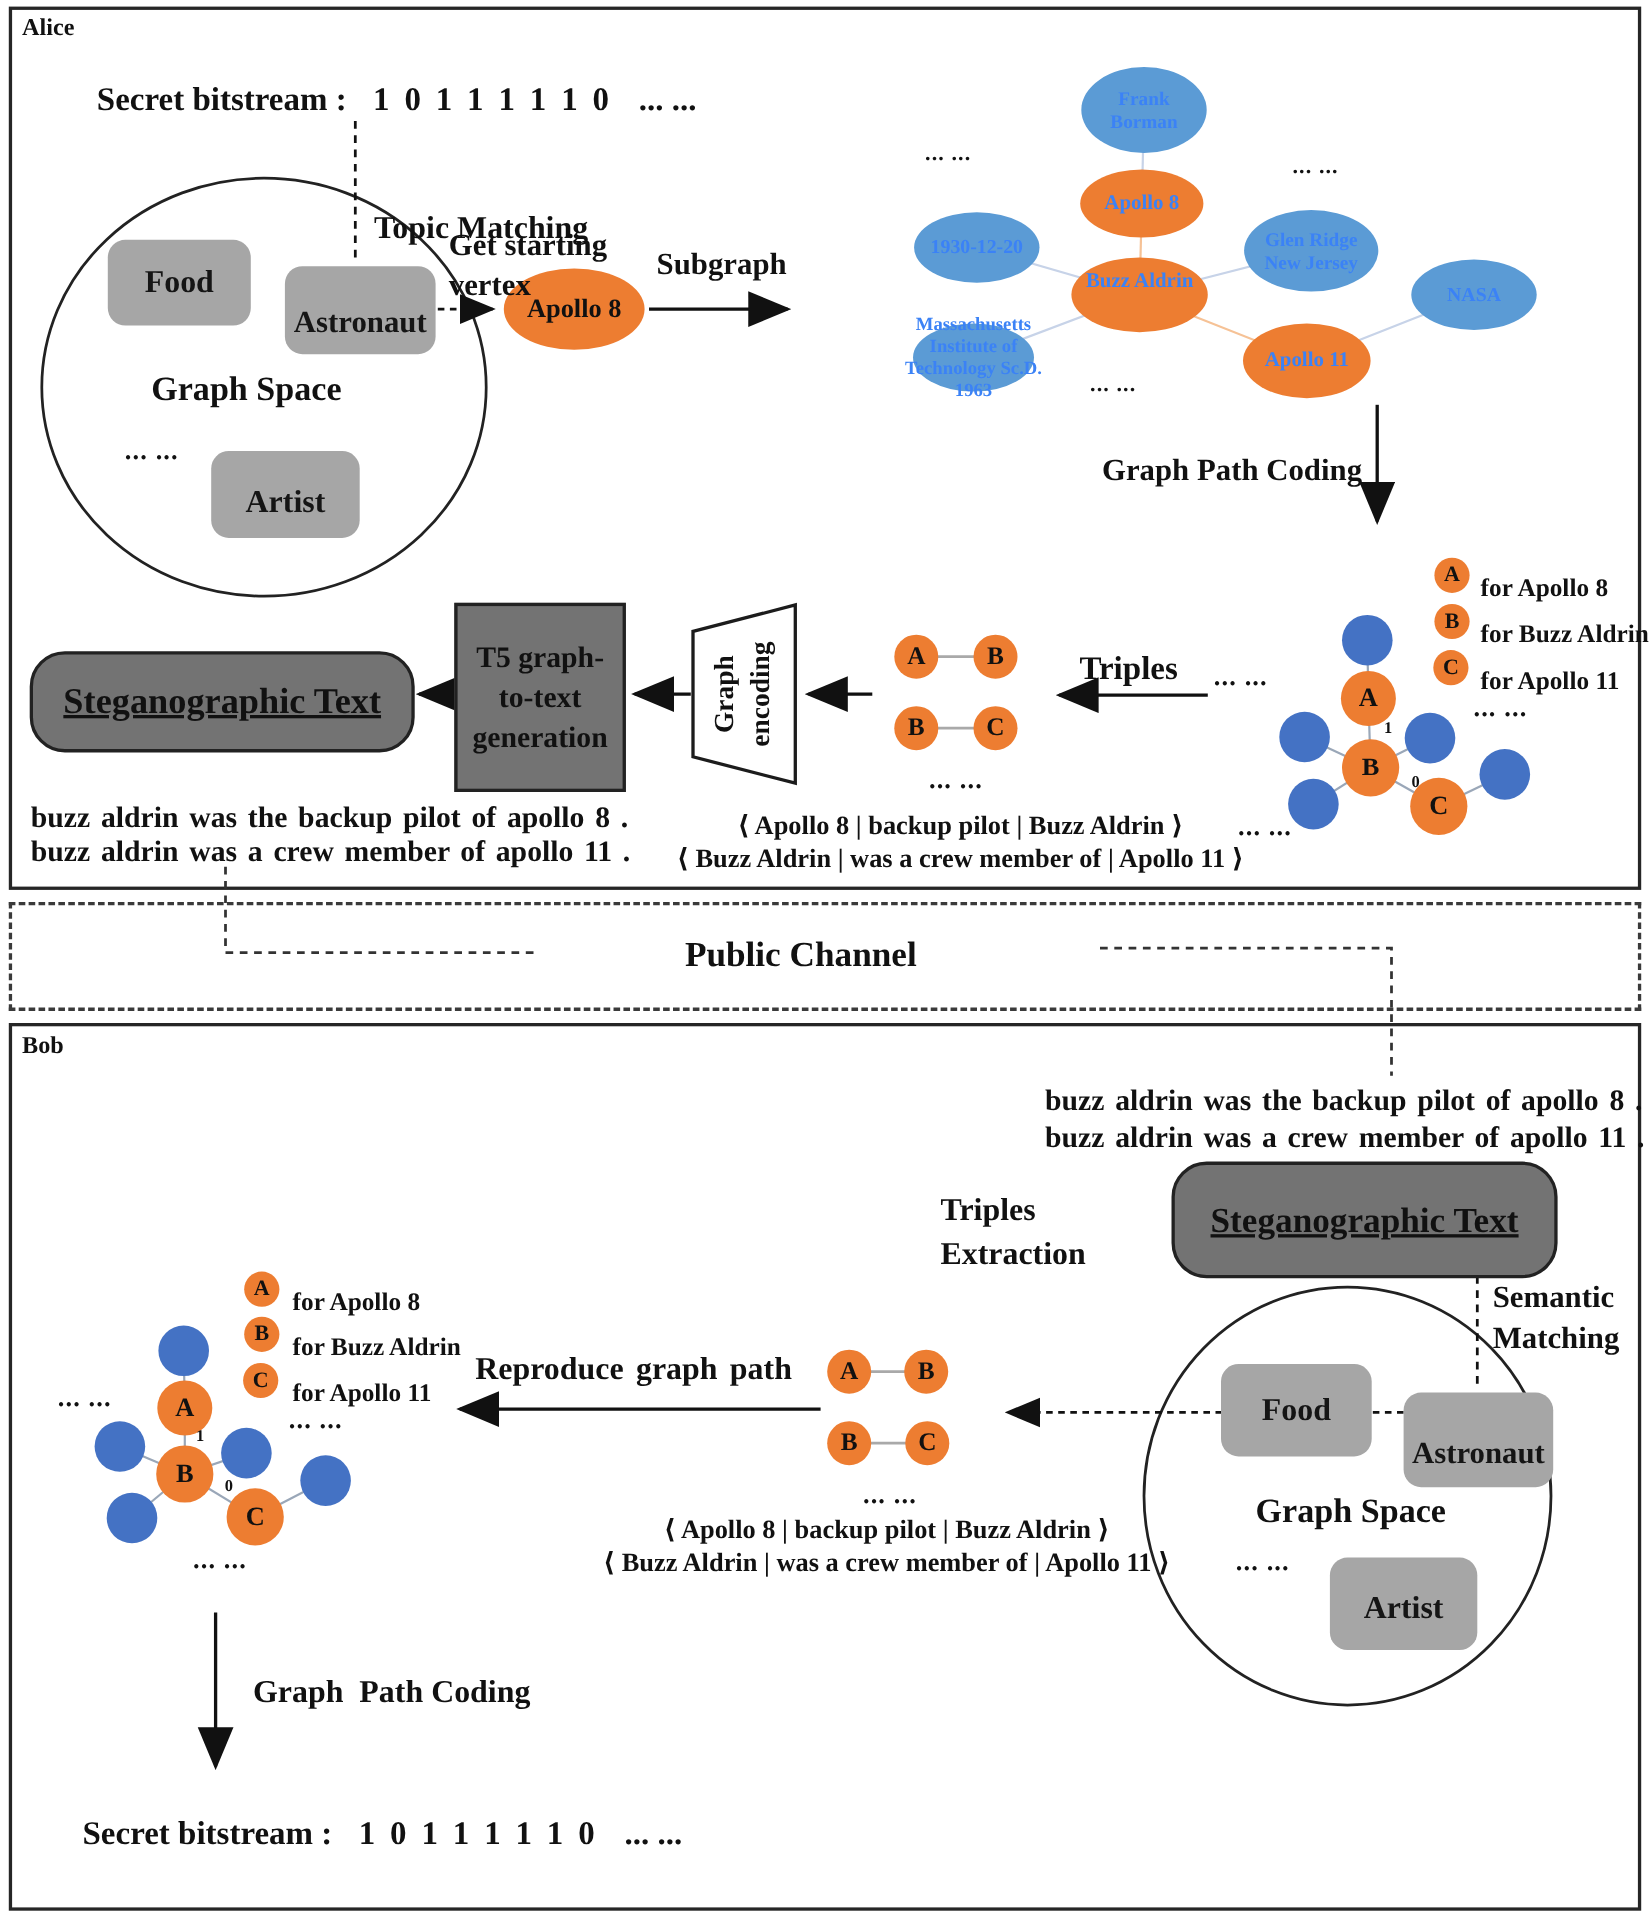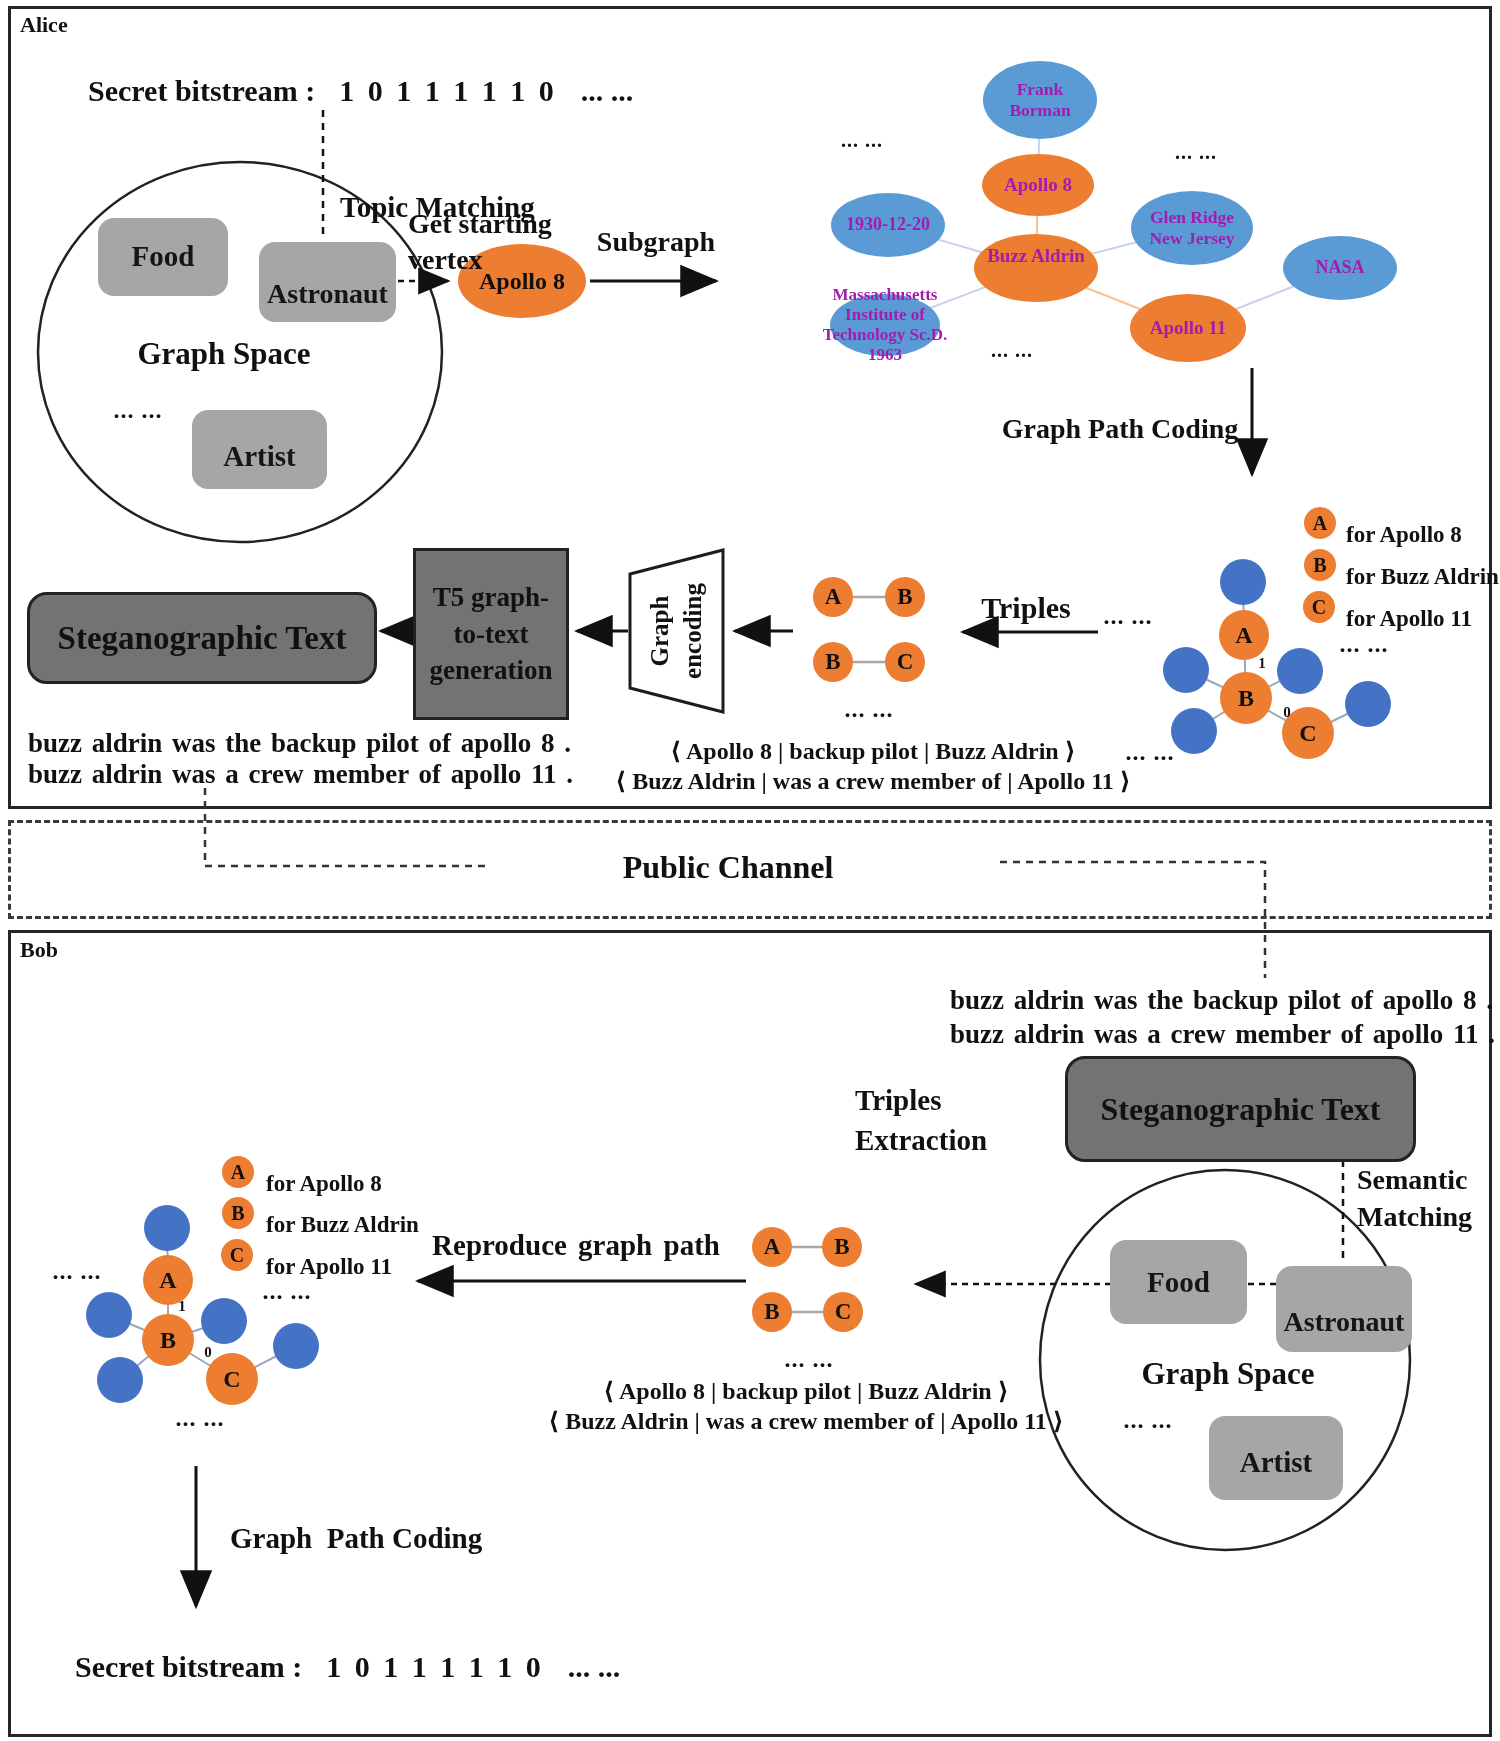--- a/index.html
+++ b/index.html
@@ -11,23 +11,23 @@
   .txt{position:absolute;z-index:3;font-weight:bold;color:#111;white-space:pre-line;line-height:1.25;}
   .ctr{position:absolute;z-index:3;font-weight:bold;color:#111;transform:translate(-50%,-50%);
        text-align:center;white-space:nowrap;line-height:1.25;}
   .ctrml{position:absolute;z-index:3;font-weight:bold;color:#111;transform:translate(-50%,-50%);
        text-align:center;white-space:pre-line;line-height:1.18;}
   .vctr{position:absolute;z-index:3;font-weight:bold;color:#111;transform:translateY(-50%);white-space:nowrap;margin-top:12px;}
   .topicbox{position:absolute;z-index:2;background:#a6a6a6;border-radius:16px;}
   .topicbox .lbl{position:absolute;left:0;right:0;text-align:center;font-weight:bold;color:#151515;}
   .framebox{position:absolute;z-index:2;background:#737373;border:3px solid #222;display:flex;
             align-items:center;justify-content:center;text-align:center;font-weight:bold;color:#111;}
-  .round{border-radius:20px;}
+  .round{border-radius:32px;text-decoration:underline;}
   .dots{font-size:24px;letter-spacing:1px;}
-  .nodelbl{color:#a21caf;}
+  .nodelbl{color:#3b82f6;}
   .bits{letter-spacing:3px;}
   .gap{display:inline-block;width:24px;}
 </style>
 </head>
 <body>
 
 <div id="canvas">
 
   <div class="panel" style="left:8px;top:6px;width:1478px;height:797px;"></div>
   <div class="dashpanel" style="left:8px;top:820px;width:1478px;height:93px;"></div>

